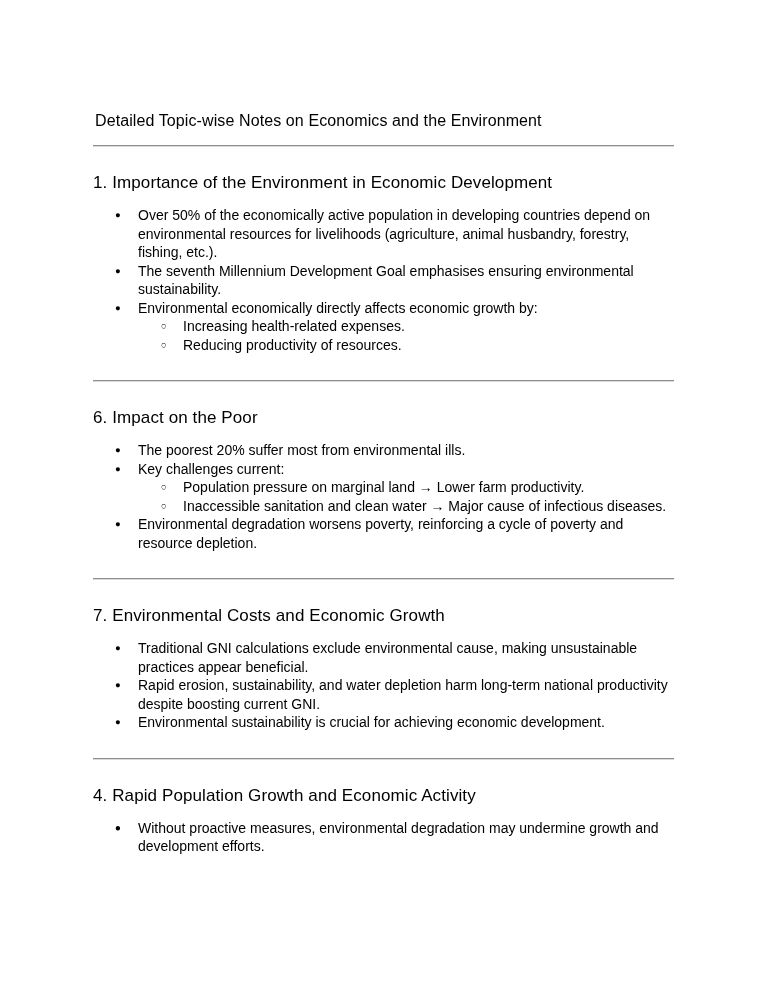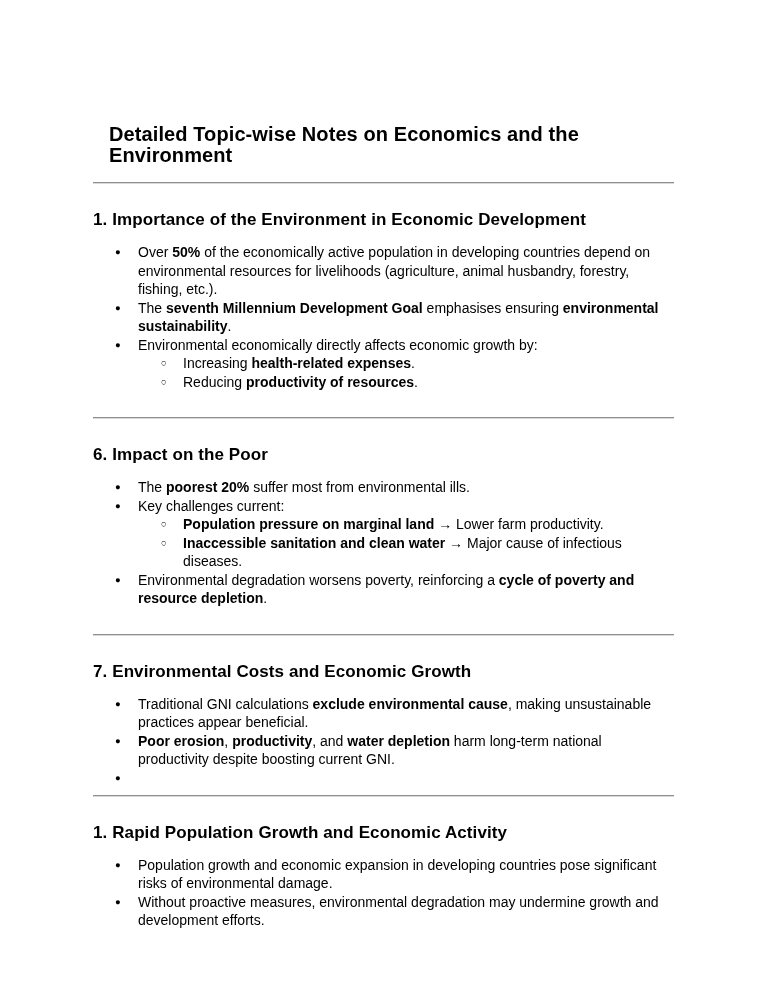--- a/index.html
+++ b/index.html
@@ -9,33 +9,33 @@
     --page-bg:#ffffff;
   }
   html,body{margin:0;padding:0;}
   body{
     width:768px;height:994px;overflow:hidden;
     background:var(--page-bg);
     color:var(--text-color);
     font-family:"Liberation Sans","DejaVu Sans",sans-serif;
   }
   .page{padding:108px 94px 0 93px;box-sizing:border-box;width:768px;height:994px;}
-  .doc-title{font-size:20px;line-height:21px;font-weight:bold;margin:16px;letter-spacing:0.1px;}
+  .doc-title{font-size:16px;line-height:21px;font-weight:normal;margin:2px;letter-spacing:0.1px;}
   .rule{height:2px;border:0;margin:26px 0 0 0;
     background:linear-gradient(to bottom,var(--rule-dark) 0,var(--rule-dark) 1px,var(--rule-light) 1px,var(--rule-light) 2px);}
   .rule.first{margin-top:14px;}
-  .sec-heading{font-size:17px;line-height:23px;font-weight:bold;margin:24px 0 0 0;letter-spacing:0.1px;}
+  .sec-heading{font-size:17px;line-height:23px;font-weight:normal;margin:24px 0 0 0;letter-spacing:0.1px;}
   ul.bullets{list-style:none;margin:12px 0 0 0;padding:0;font-size:14px;line-height:18.5px;}
   ul.bullets li{position:relative;}
   li.lvl1{padding-left:45px;}
   li.lvl2{padding-left:90px;}
   .marker{position:absolute;top:0;line-height:18.5px;font-size:9.5px;}
   li.lvl1 .marker{left:22px;}
   li.lvl2 .marker{left:68px;}
-  strong{font-weight:bold;}
+  strong{font-weight:normal;}
 </style>
 </head>
 <body>
 
 <div class="page">
   <h1 class="doc-title">Detailed Topic-wise Notes on Economics and the Environment</h1>
   <div id="sections">
       <div class="rule first"></div>
       <h2 class="sec-heading">1. Importance of the Environment in Economic Development</h2>
       <ul class="bullets">
@@ -51,23 +51,23 @@
         <li class="lvl1"><span class="marker">●</span><span class="txt">The <strong>poorest 20%</strong> suffer most from environmental ills.</span></li>
         <li class="lvl1"><span class="marker">●</span><span class="txt">Key challenges current:</span></li>
         <li class="lvl2"><span class="marker">○</span><span class="txt"><strong>Population pressure on marginal land</strong> → Lower farm productivity.</span></li>
         <li class="lvl2"><span class="marker">○</span><span class="txt"><strong>Inaccessible sanitation and clean water</strong> → Major cause of infectious diseases.</span></li>
         <li class="lvl1"><span class="marker">●</span><span class="txt">Environmental degradation worsens poverty, reinforcing a <strong>cycle of poverty and resource depletion</strong>.</span></li>
       </ul>
       <div class="rule"></div>
       <h2 class="sec-heading">7. Environmental Costs and Economic Growth</h2>
       <ul class="bullets">
         <li class="lvl1"><span class="marker">●</span><span class="txt">Traditional GNI calculations <strong>exclude environmental cause</strong>, making unsustainable practices appear beneficial.</span></li>
-        <li class="lvl1"><span class="marker">●</span><span class="txt"><strong>Poor erosion</strong>, <strong>productivity</strong>, and <strong>water depletion</strong> harm long-term national productivity despite boosting current GNI.</span></li>
-        <li class="lvl1"><span class="marker">●</span></li>
+        <li class="lvl1"><span class="marker">●</span><span class="txt"><strong>Rapid erosion</strong>, <strong>sustainability</strong>, and <strong>water depletion</strong> harm long-term national productivity despite boosting current GNI.</span></li>
+        <li class="lvl1"><span class="marker">●</span><span class="txt"><strong>Environmental sustainability</strong> is crucial for achieving economic development.</span></li>
       </ul>
       <div class="rule"></div>
-      <h2 class="sec-heading">1. Rapid Population Growth and Economic Activity</h2>
+      <h2 class="sec-heading">4. Rapid Population Growth and Economic Activity</h2>
       <ul class="bullets">
-        <li class="lvl1"><span class="marker">●</span><span class="txt">Population growth and economic expansion in developing countries pose significant risks of environmental damage.</span></li>
+        <li class="lvl1"><span class="marker">●</span></li>
         <li class="lvl1"><span class="marker">●</span><span class="txt">Without proactive measures, environmental degradation may undermine growth and development efforts.</span></li>
       </ul>
     </div>
 </div>
 
 </body></html>

